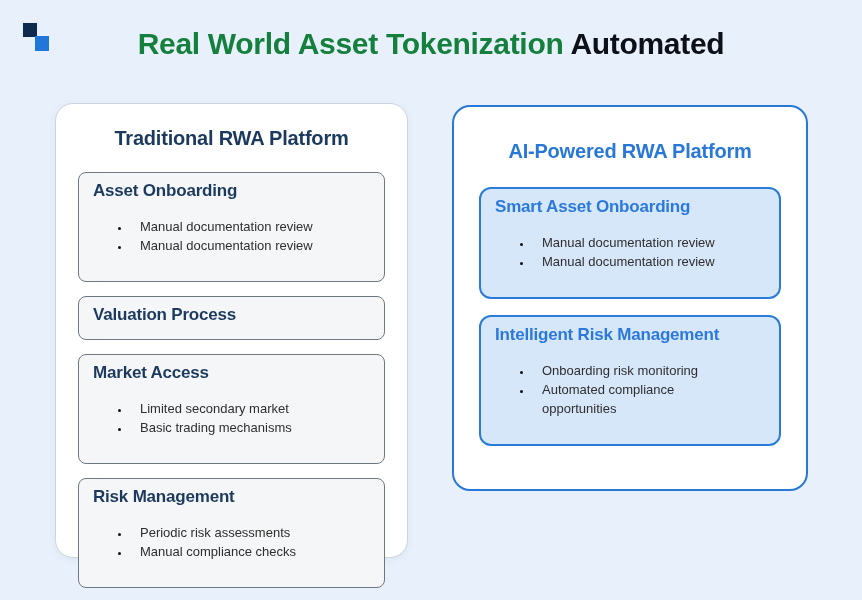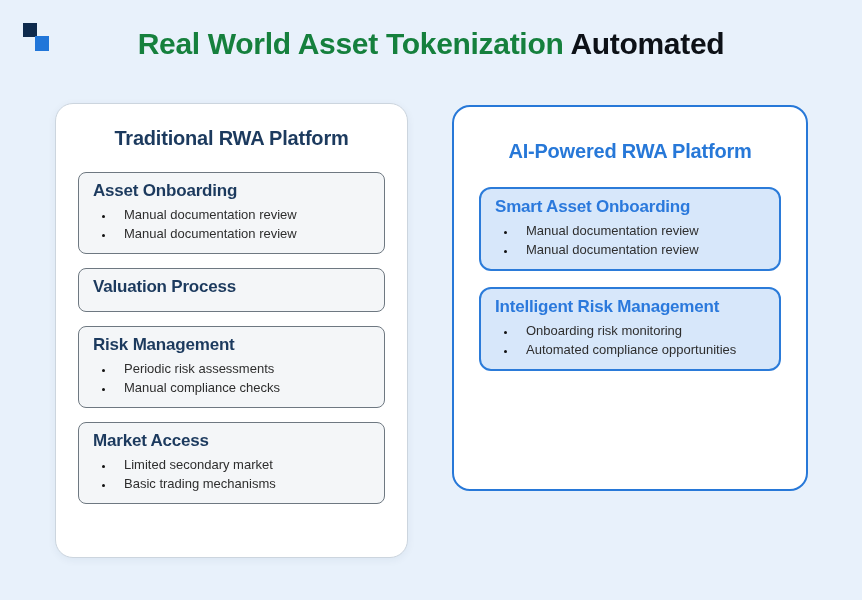--- a/index.html
+++ b/index.html
@@ -75,21 +75,21 @@
     border-radius: 12px;
     margin-bottom: 16px;
   }
   .card-title {
     font-size: 17px; font-weight: bold; line-height: 20px;
     margin-bottom: 4px; letter-spacing: -0.2px;
   }
   .panel-traditional .card-title { color: #1c3a5e; }
   .panel-ai .card-title { color: #2b79dc; }
 
-  .card ul { margin: 0; padding-left: 22px; list-style: disc outside; }
+  .card ul { margin: 16px; padding-left: 22px; list-style: disc outside; }
   .card li {
     font-size: 13px; line-height: 19px; color: #2e2e2e;
     padding-left: 9px;
   }
   .card li::marker { color: #111111; font-size: 11px; }
 </style>
 </head>
 <body>
 
 <div class="logo">
@@ -108,32 +108,32 @@
       <li>Manual documentation review</li>
       <li>Manual documentation review</li>
     </ul>
   </div>
 
   <div class="card">
     <h3 class="card-title">Valuation Process</h3>
   </div>
 
   <div class="card">
+    <h3 class="card-title">Market Access</h3>
+    <ul>
+      <li>Limited secondary market</li>
+      <li>Basic trading mechanisms</li>
+    </ul>
+  </div>
+
+  <div class="card">
     <h3 class="card-title">Risk Management</h3>
     <ul>
       <li>Periodic risk assessments</li>
       <li>Manual compliance checks</li>
-    </ul>
-  </div>
-
-  <div class="card">
-    <h3 class="card-title">Market Access</h3>
-    <ul>
-      <li>Limited secondary market</li>
-      <li>Basic trading mechanisms</li>
     </ul>
   </div>
 </section>
 
 <section class="panel panel-ai">
   <h2 class="panel-header">AI-Powered RWA Platform</h2>
 
   <div class="card">
     <h3 class="card-title">Smart Asset Onboarding</h3>
     <ul>

